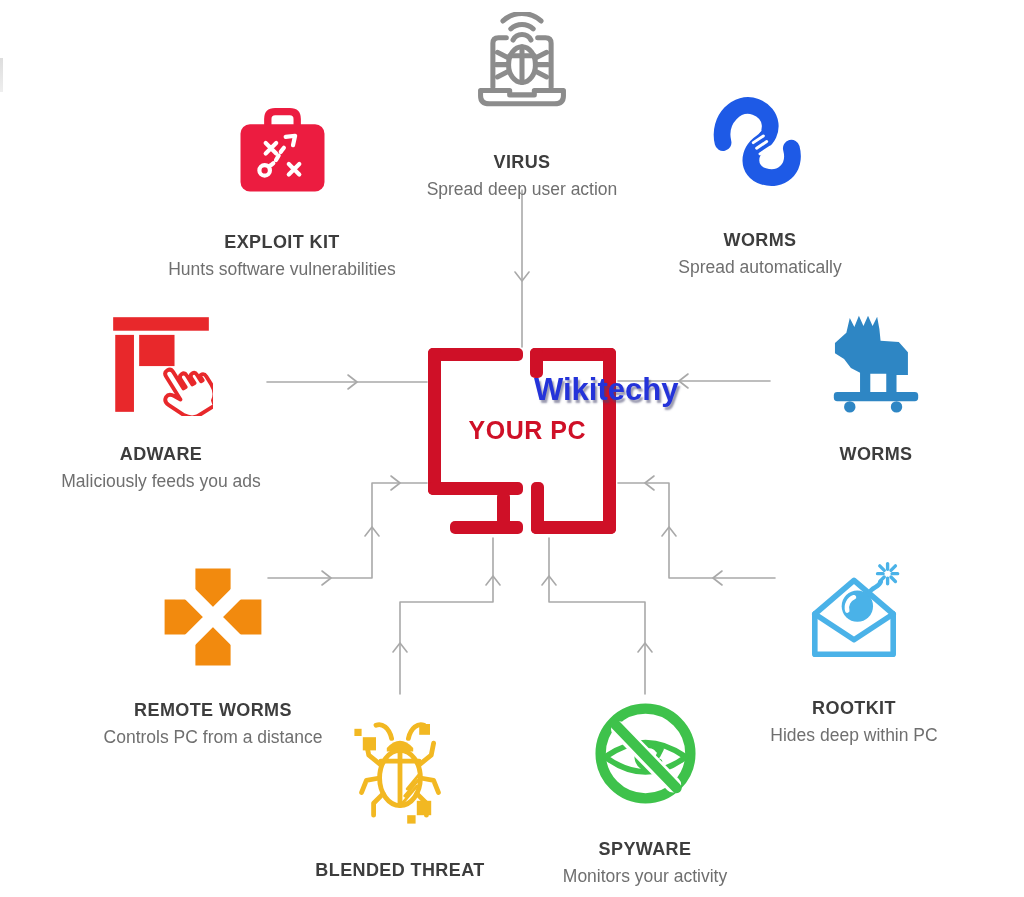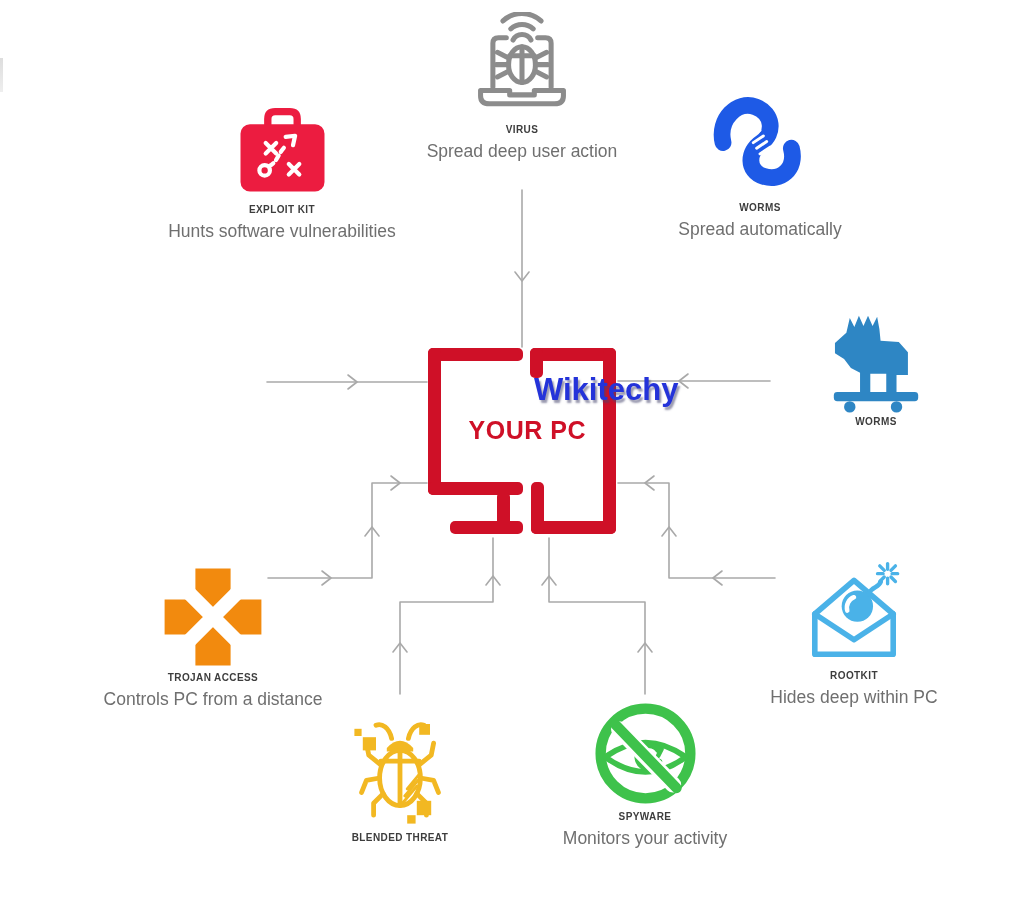--- a/index.html
+++ b/index.html
@@ -3,21 +3,21 @@
 <meta charset="utf-8">
 <style>
   html,body{margin:0;padding:0;background:#fff;}
   .canvas{
     position:relative;width:1024px;height:897px;background:#ffffff;
     font-family:"Liberation Sans",sans-serif;overflow:hidden;
   }
   .overlay{position:absolute;left:0;top:0;width:1024px;height:897px;}
   .node{position:absolute;display:flex;flex-direction:column;align-items:center;text-align:center;}
   .node .icon svg{display:block;}
-  .node .label{font-weight:bold;font-size:10px;letter-spacing:.4px;color:var(--label-dark,#3d3d3d);margin-top:0;white-space:nowrap;text-align:right;}
+  .node .label{font-weight:bold;font-size:18px;letter-spacing:.4px;color:var(--label-dark,#3d3d3d);margin-top:28px;white-space:nowrap;text-align:right;}
   .node .desc{font-size:17.5px;color:var(--desc-gray,#6f6f6f);margin-top:6px;white-space:nowrap;}
   
   .n-virus{left:392px;top:12px;width:260px;}
   .n-exploit{left:152px;top:99px;width:260px;}
   .n-worms{left:630px;top:90px;width:260px;}
   .n-adware{left:31px;top:312px;width:260px;}
   .n-trojan{left:740px;top:302px;width:272px;}
   .n-remote{left:83px;top:562px;width:260px;}
   .n-rootkit{left:724px;top:558px;width:260px;}
   .n-blended{left:270px;top:712px;width:260px;}
@@ -137,41 +137,57 @@
     <div class="icon" style="color: rgb(30, 90, 230);">
       <svg width="112" height="112" viewBox="0 0 100 100" fill="none" stroke-linecap="round" stroke-linejoin="round">
         <path d="M17 47 C12 26 30 9 46 15 C62 21 63 39 51 47 C39 55 38 72 53 77 C68 82 83 71 78 52" stroke="currentColor" stroke-width="15"></path>
         <path d="M41 42 L50 36 M44 47 L53 41 M47 52 L56 46 M50 57 L59 51" stroke="#fff" stroke-width="2.6"></path>
       </svg>
     </div>
     <div class="label">WORMS</div>
     <div class="desc">Spread automatically</div>
   </div>
 
+  <div class="node n-adware">
+    <div class="icon" style="color: rgb(232, 40, 43);">
+      <svg width="104" height="104" viewBox="0 0 100 100">
+        <rect x="4" y="5" width="92" height="13" fill="currentColor"></rect>
+        <rect x="6" y="22" width="18" height="74" fill="currentColor"></rect>
+        <rect x="29" y="22" width="34" height="30" fill="currentColor"></rect>
+        <g transform="translate(40,42) scale(0.62)">
+          <g transform="rotate(-32 50 55)">
+            <path d="M32 88 L20 62 Q16 53 23 49 Q30 46 35 55 L40 64 L40 22 Q40 15 46.5 15 Q53 15 53 22 L53 52 L57 52 L57 38 Q57 31.5 62.5 31.5 Q68 31.5 68 38 L68 54 L72 54 L72 45 Q72 39.5 77 39.5 Q82 39.5 82 45 L82 57 L85 57 L85 52 Q85 47.5 89 48.5 Q93 49.5 93 55 L93 70 Q93 85 82 92 L80 100 L48 100 Q38 98 32 88 Z" fill="#fff" stroke="currentColor" stroke-width="6" stroke-linejoin="round"></path>
+          </g>
+        </g>
+      </svg>
+    </div>
+    <div class="label">ADWARE</div>
+    <div class="desc">Maliciously feeds you ads</div>
+  </div>
 
   <div class="node n-trojan">
     <div class="icon" style="color: rgb(46, 134, 196);">
       <svg width="114" height="114" viewBox="0 0 100 100" fill="currentColor">
         <rect x="13" y="79" width="74" height="8" rx="3"></rect>
         <circle cx="27" cy="92" r="5"></circle>
           <circle cx="68" cy="92" r="5"></circle>
         <path d="M14 45 L14 36 L24 27 L27 14 L31 22 L35 12 L39 21 L43 12 L47 21 L51 13 L53 24 L54 34 L70 35 L78 44 L78 64 L68 64 L68 79 L59 79 L59 63 L45 63 L45 79 L36 79 L36 62 L28 58 L22 50 Z"></path>
       </svg>
     </div>
     <div class="label">WORMS</div>
   </div>
 
   <div class="node n-remote">
     <div class="icon" style="color: rgb(242, 138, 14);">
       <svg width="110" height="110" viewBox="0 0 100 100">
         <path d="M34 6 H66 V34 H94 V66 H66 V94 H34 V66 H6 V34 H34 Z" fill="currentColor"></path>
         <path d="M14 14 L86 86 M86 14 L14 86" stroke="#fff" stroke-width="13"></path>
       </svg>
     </div>
-    <div class="label">TROJAN ACCESS</div>
+    <div class="label">REMOTE WORMS</div>
     <div class="desc">Controls PC from a distance</div>
   </div>
 
   <div class="node n-rootkit">
     <div class="icon" style="color: rgb(74, 178, 232);">
       <svg width="112" height="112" viewBox="0 0 100 100" fill="none" stroke="currentColor" stroke-width="5" stroke-linecap="round" stroke-linejoin="round">
         <path d="M15 50 L50 20 L85 50 V86 H15 Z"></path>
         <path d="M15 50 L50 73 L85 50"></path>
         <circle cx="53" cy="43" r="14" fill="currentColor" stroke="none"></circle>
         <path d="M44 47 A10 10 0 0 1 50 35" stroke="#fff" stroke-width="4"></path>

